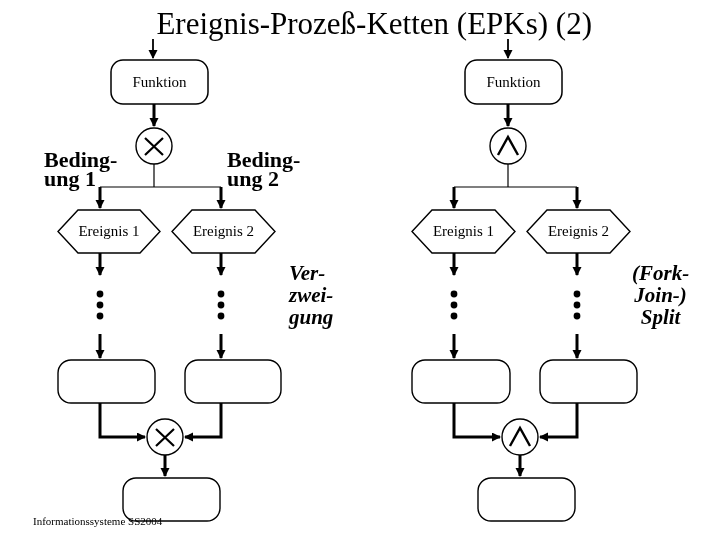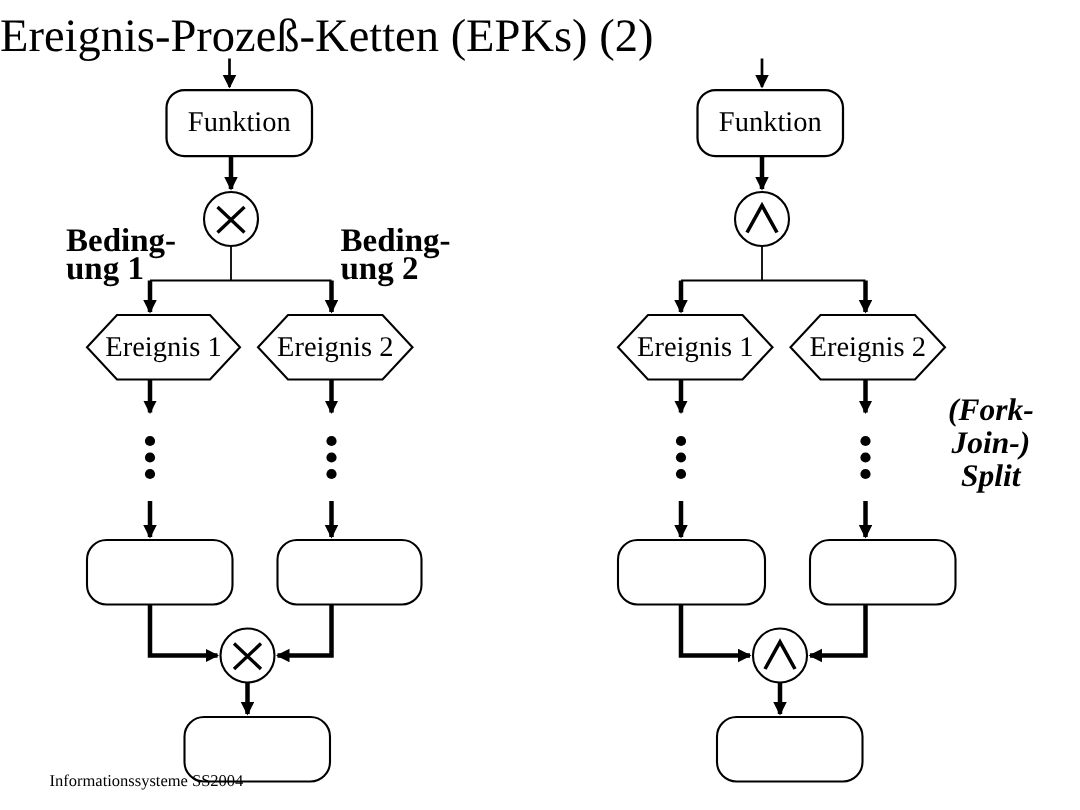--- a/index.html
+++ b/index.html
@@ -1,21 +1,21 @@
 <!DOCTYPE html>
 <html><head>
 <meta charset="utf-8">
 <style>
   html,body { margin:0; padding:0; }
   body { width:720px; height:540px; background:#ffffff; font-family:"Liberation Serif","DejaVu Serif",serif; }
   .slide { position:relative; width:720px; height:540px; background:#ffffff; overflow:hidden; }
   .canvas { position:absolute; left:0; top:0; }
   .label { position:absolute; color:#000000; }
-  .title { left:0; top:6px; width:592px; text-align:left; font-size:31px; letter-spacing:0px; }
-  .box-label { display:flex; align-items:center; justify-content:center; font-size:19px;border-radius:19px; }
+  .title { left:0; top:6px; width:592px; text-align:right; font-size:31px; letter-spacing:0px; }
+  .box-label { display:flex; align-items:center; justify-content:center; font-size:15px;border-radius:19px; }
   .cond { font-weight:bold; font-size:22px; line-height:19px; white-space:pre-line; }
   .note { font-weight:bold; font-style:italic; font-size:21px; line-height:22px; white-space:pre-line; }
   .footer { font-size:11px; }
 </style>
 </head>
 <body>
 
 <div class="slide">
 
   <svg class="canvas" width="720" height="540" viewBox="0 0 720 540">
@@ -106,18 +106,21 @@
   <div class="label cond" style="left:44px;top:150px;">Beding-
 ung 1</div>
   <div class="label cond" style="left:227px;top:150px;">Beding-
 ung 2</div>
 
   <div class="label box-label" style="left:58px;top:210px;width:102px;height:43px;">Ereignis 1</div>
   <div class="label box-label" style="left:172px;top:210px;width:103px;height:43px;">Ereignis 2</div>
   <div class="label box-label" style="left:412px;top:210px;width:103px;height:43px;">Ereignis 1</div>
   <div class="label box-label" style="left:527px;top:210px;width:103px;height:43px;">Ereignis 2</div>
 
+  <div class="label note" style="left:289px;top:262px;">Ver-
+zwei-
+gung</div>
   <div class="label note" style="left:632px;top:262px;text-align:center;">(Fork-
 Join-)
 Split</div>
 
   <div class="label footer" style="left:33px;top:515px;">Informationssysteme SS2004</div>
 </div>
 
 </body></html>

